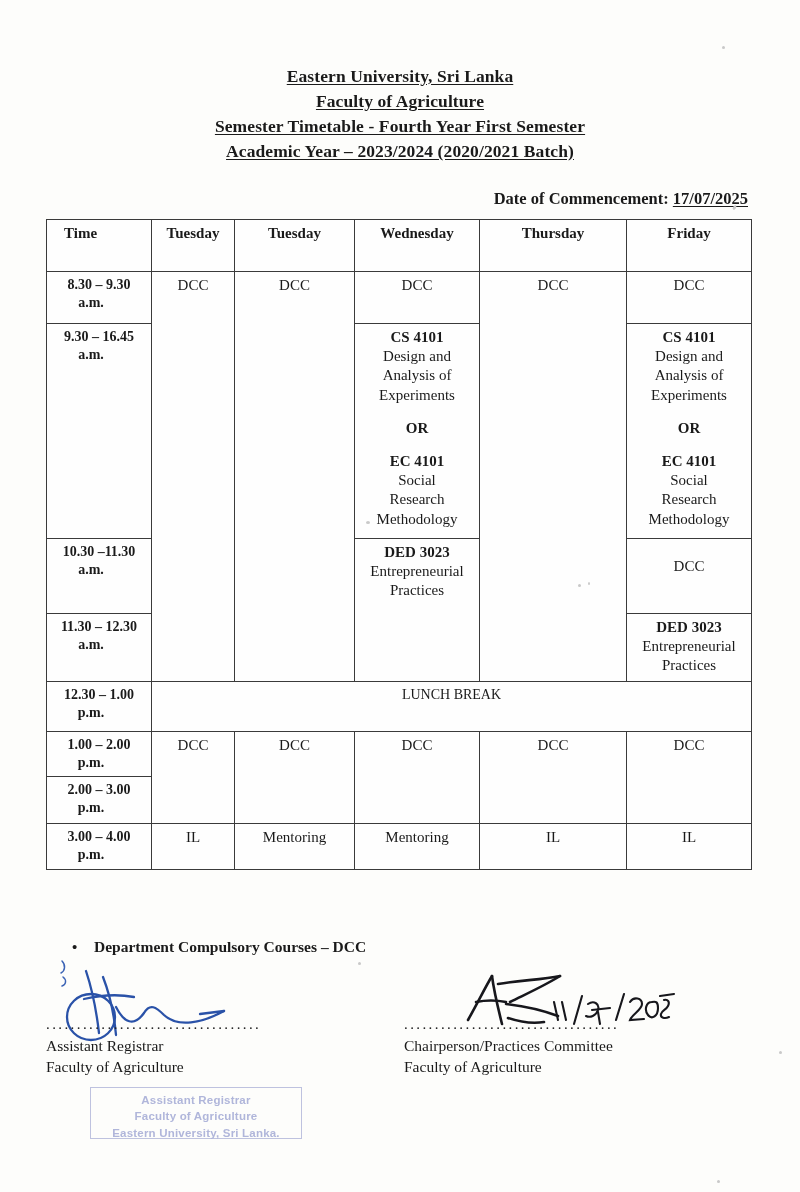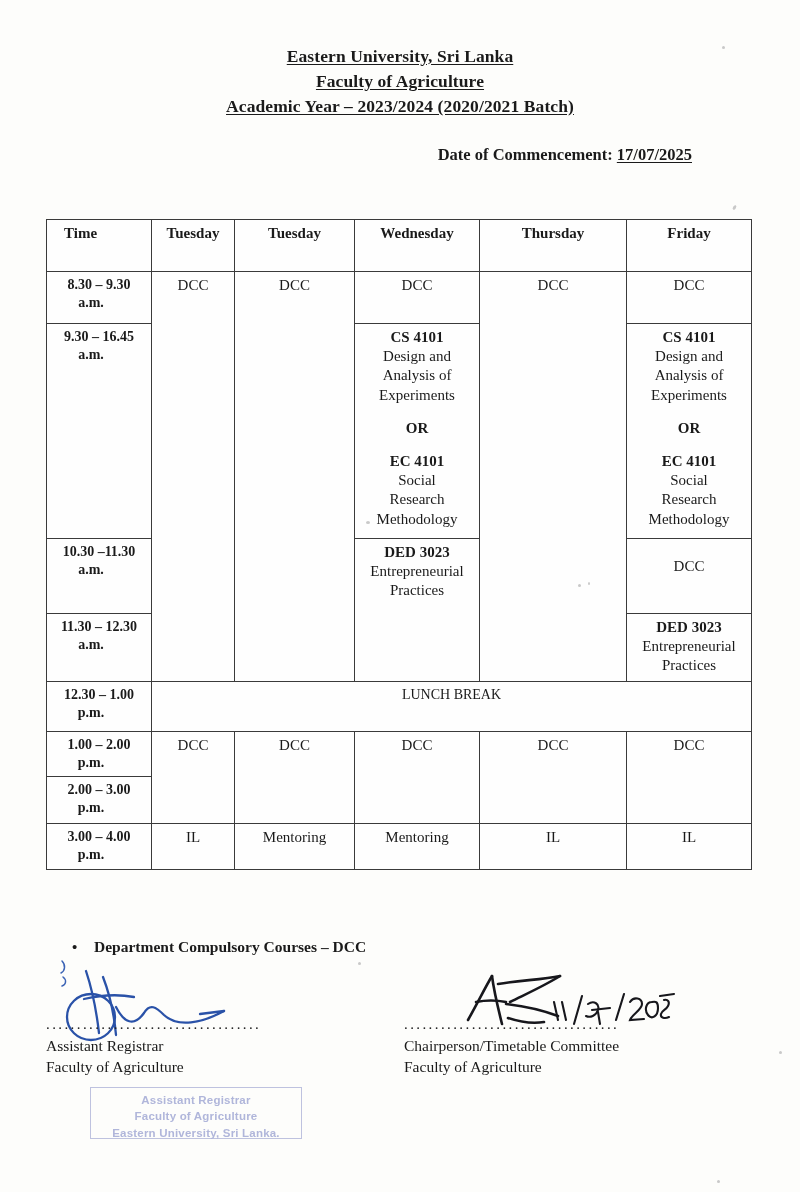--- a/index.html
+++ b/index.html
@@ -18,37 +18,37 @@
   .page {
     position: relative;
     width: 800px;
     height: 1192px;
     padding: 0;
   }
 
   
   .doc-header {
     text-align: center;
-    padding-top: 44px;
+    padding-top: 64px;
   }
   .doc-header .hline {
     font-weight: bold;
     font-size: 17.5px;
     line-height: 1.42;
     letter-spacing: 0.1px;
     display: block;
   }
   .doc-header .hline span.u {
     text-decoration: underline;
     text-underline-offset: 2px;
   }
 
   .commencement {
     text-align: right;
-    padding-right: 108px;
+    padding-right: 52px;
     margin-top: 26px;
     font-weight: bold;
     font-size: 16.5px;
   }
   .commencement .date {
     text-decoration: underline;
     text-underline-offset: 2px;
   }
 
   
@@ -180,20 +180,21 @@
   .speck { position: absolute; background: #c9c9c9; border-radius: 50%; }
 </style>
 </head>
 <body>
 
 <div class="page">
 
   <div class="doc-header">
     <div class="hline"><span class="u">Eastern University, Sri Lanka</span></div>
     <div class="hline"><span class="u">Faculty of Agriculture</span></div>
+    <div class="hline"><span class="u">Semester Timetable - Fourth Year First Semester</span></div>
     <div class="hline"><span class="u">Academic Year – 2023/2024 (2020/2021 Batch)</span></div>
   </div>
 
   <div class="commencement">
     <span>Date of Commencement:</span>
     <span class="date">17/07/2025</span>
   </div>
 
   <div class="tt-wrap">
     <table class="timetable">
@@ -376,21 +377,21 @@
 
   <div class="dots dots-left">...................................</div>
   <div class="dots dots-right">...................................</div>
 
   <div class="sig-block sig-left">
     <div>Assistant Registrar</div>
     <div>Faculty of Agriculture</div>
   </div>
 
   <div class="sig-block sig-right">
-    <div>Chairperson/Timetable Committee</div>
+    <div>Chairperson/Practices Committee</div>
     <div>Faculty of Agriculture</div>
   </div>
 
   <div class="stamp">
     <div>Assistant Registrar</div>
     <div>Faculty of Agriculture</div>
     <div>Eastern University, Sri Lanka.</div>
   </div>
 
   <div class="speck" style="left:733px; top:205px; width:3px; height:5px; transform:rotate(30deg);"></div>

